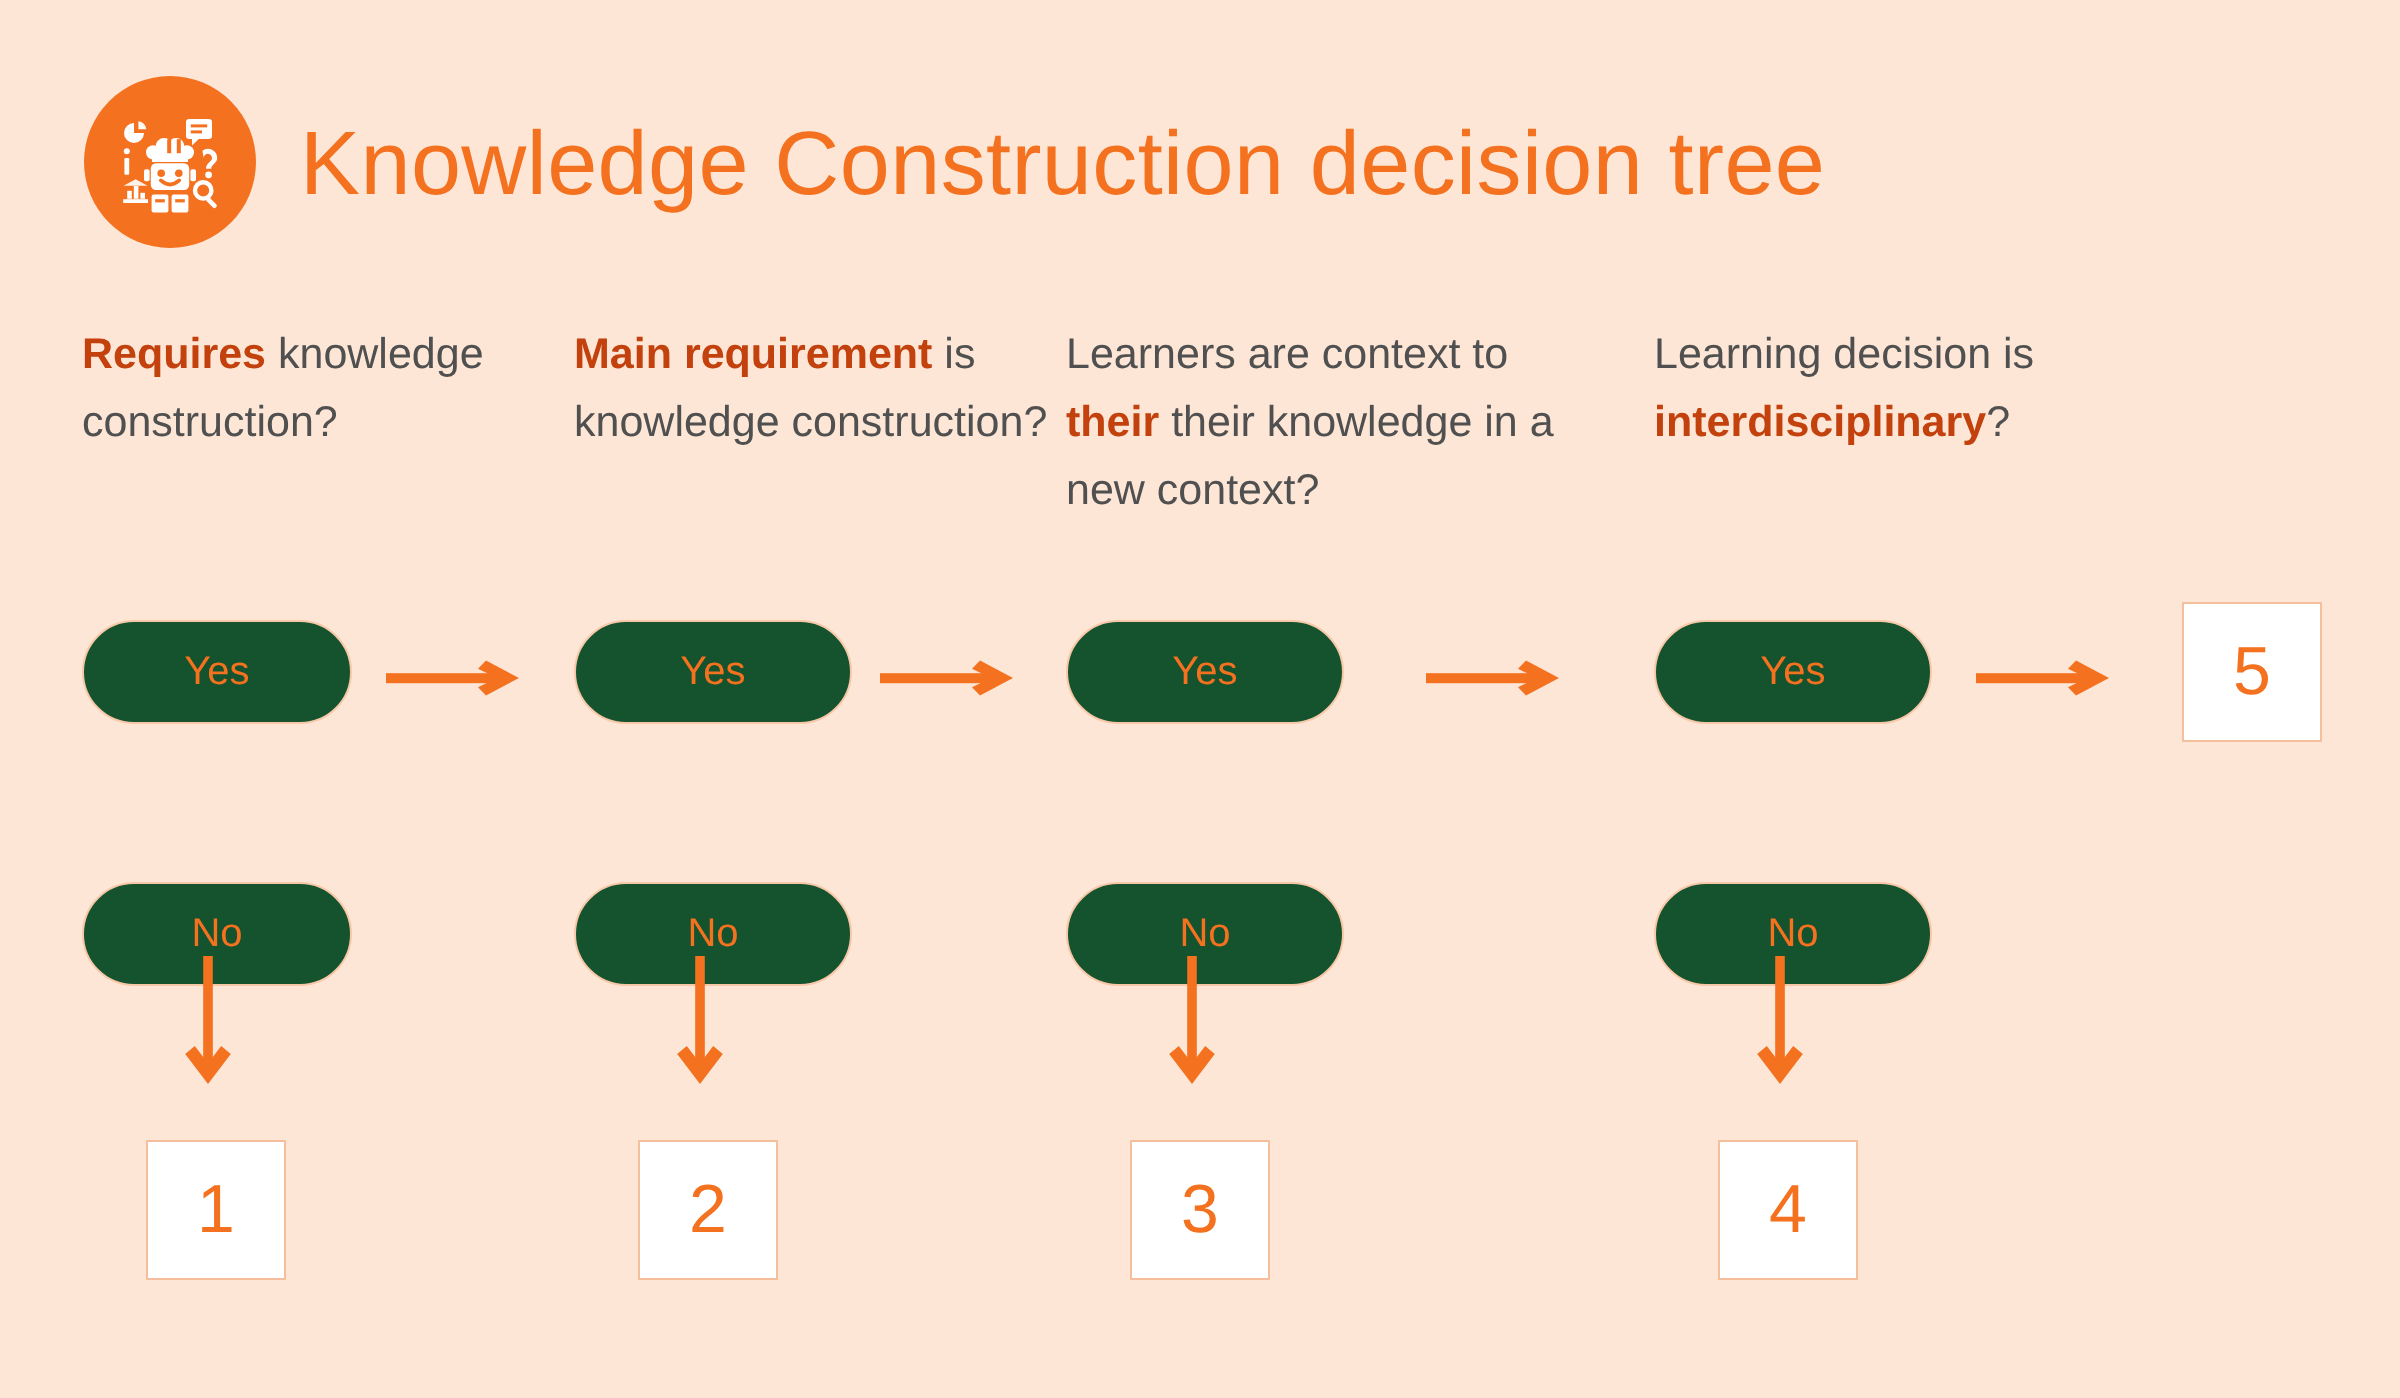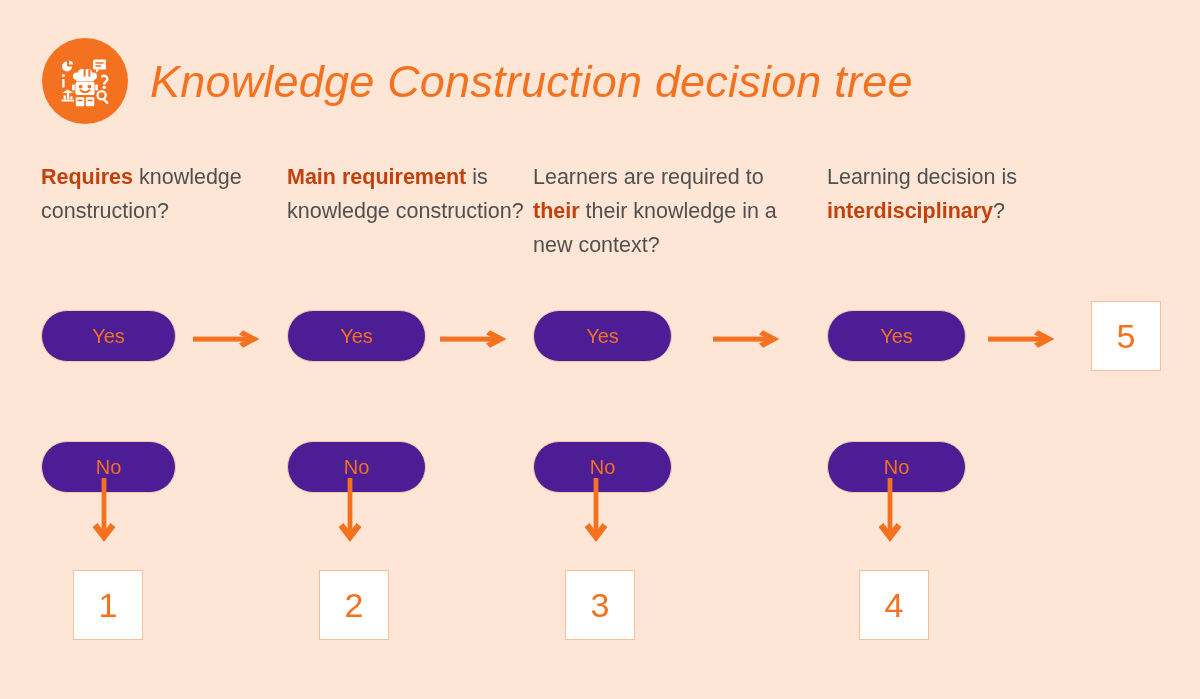--- a/index.html
+++ b/index.html
@@ -35,21 +35,20 @@
     flex: none;
   }
   .brand-icon svg { display: block; }
   .page-title {
     font-size: 45px;
     color: #f4711f;
     font-weight: 400;
     letter-spacing: 0.2px;
     white-space: nowrap;
     line-height: 1;
-    font-style: italic;
   }
 
   
   .columns {
     position: absolute;
     left: 0;
     top: 160px;
     width: 1200px;
   }
   .column {
@@ -72,21 +71,21 @@
   .q-accent {
     color: #c2410c;
     font-weight: bold;
   }
 
   
   .pill {
     position: absolute;
     width: 135px;
     height: 52px;
-    background: #4c1d95;
+    background: #14532d;
     border: 1.5px solid #f7c8a8;
     border-radius: 26px;
     display: flex;
     align-items: center;
     justify-content: center;
     box-sizing: border-box;
   }
   .pill span {
     color: #f4711f;
     font-size: 20px;
@@ -235,21 +234,21 @@
     <svg class="arrow-down" viewBox="0 0 30 76">
       <rect x="12.6" y="0" width="4.8" height="55" fill="#f4711f"></rect>
       <path d="M3.6 49 L15 64 L26.4 49 L21.6 45 L15 53.6 L8.4 45 Z" fill="#f4711f"></path>
     </svg>
     <div class="box box-bottom">
       <span>2</span>
     </div>
   </div>
 
   <div class="column col-2">
-    <div class="question"><span>Learners are required to </span><span class="q-accent">their</span><span> their knowledge in a new context?</span></div>
+    <div class="question"><span>Learners are context to </span><span class="q-accent">their</span><span> their knowledge in a new context?</span></div>
     <div class="pill pill-yes">
       <span>Yes</span>
     </div>
     <div class="pill pill-no">
       <span>No</span>
     </div>
     <svg class="arrow-down" viewBox="0 0 30 76">
       <rect x="12.6" y="0" width="4.8" height="55" fill="#f4711f"></rect>
       <path d="M3.6 49 L15 64 L26.4 49 L21.6 45 L15 53.6 L8.4 45 Z" fill="#f4711f"></path>
     </svg>

